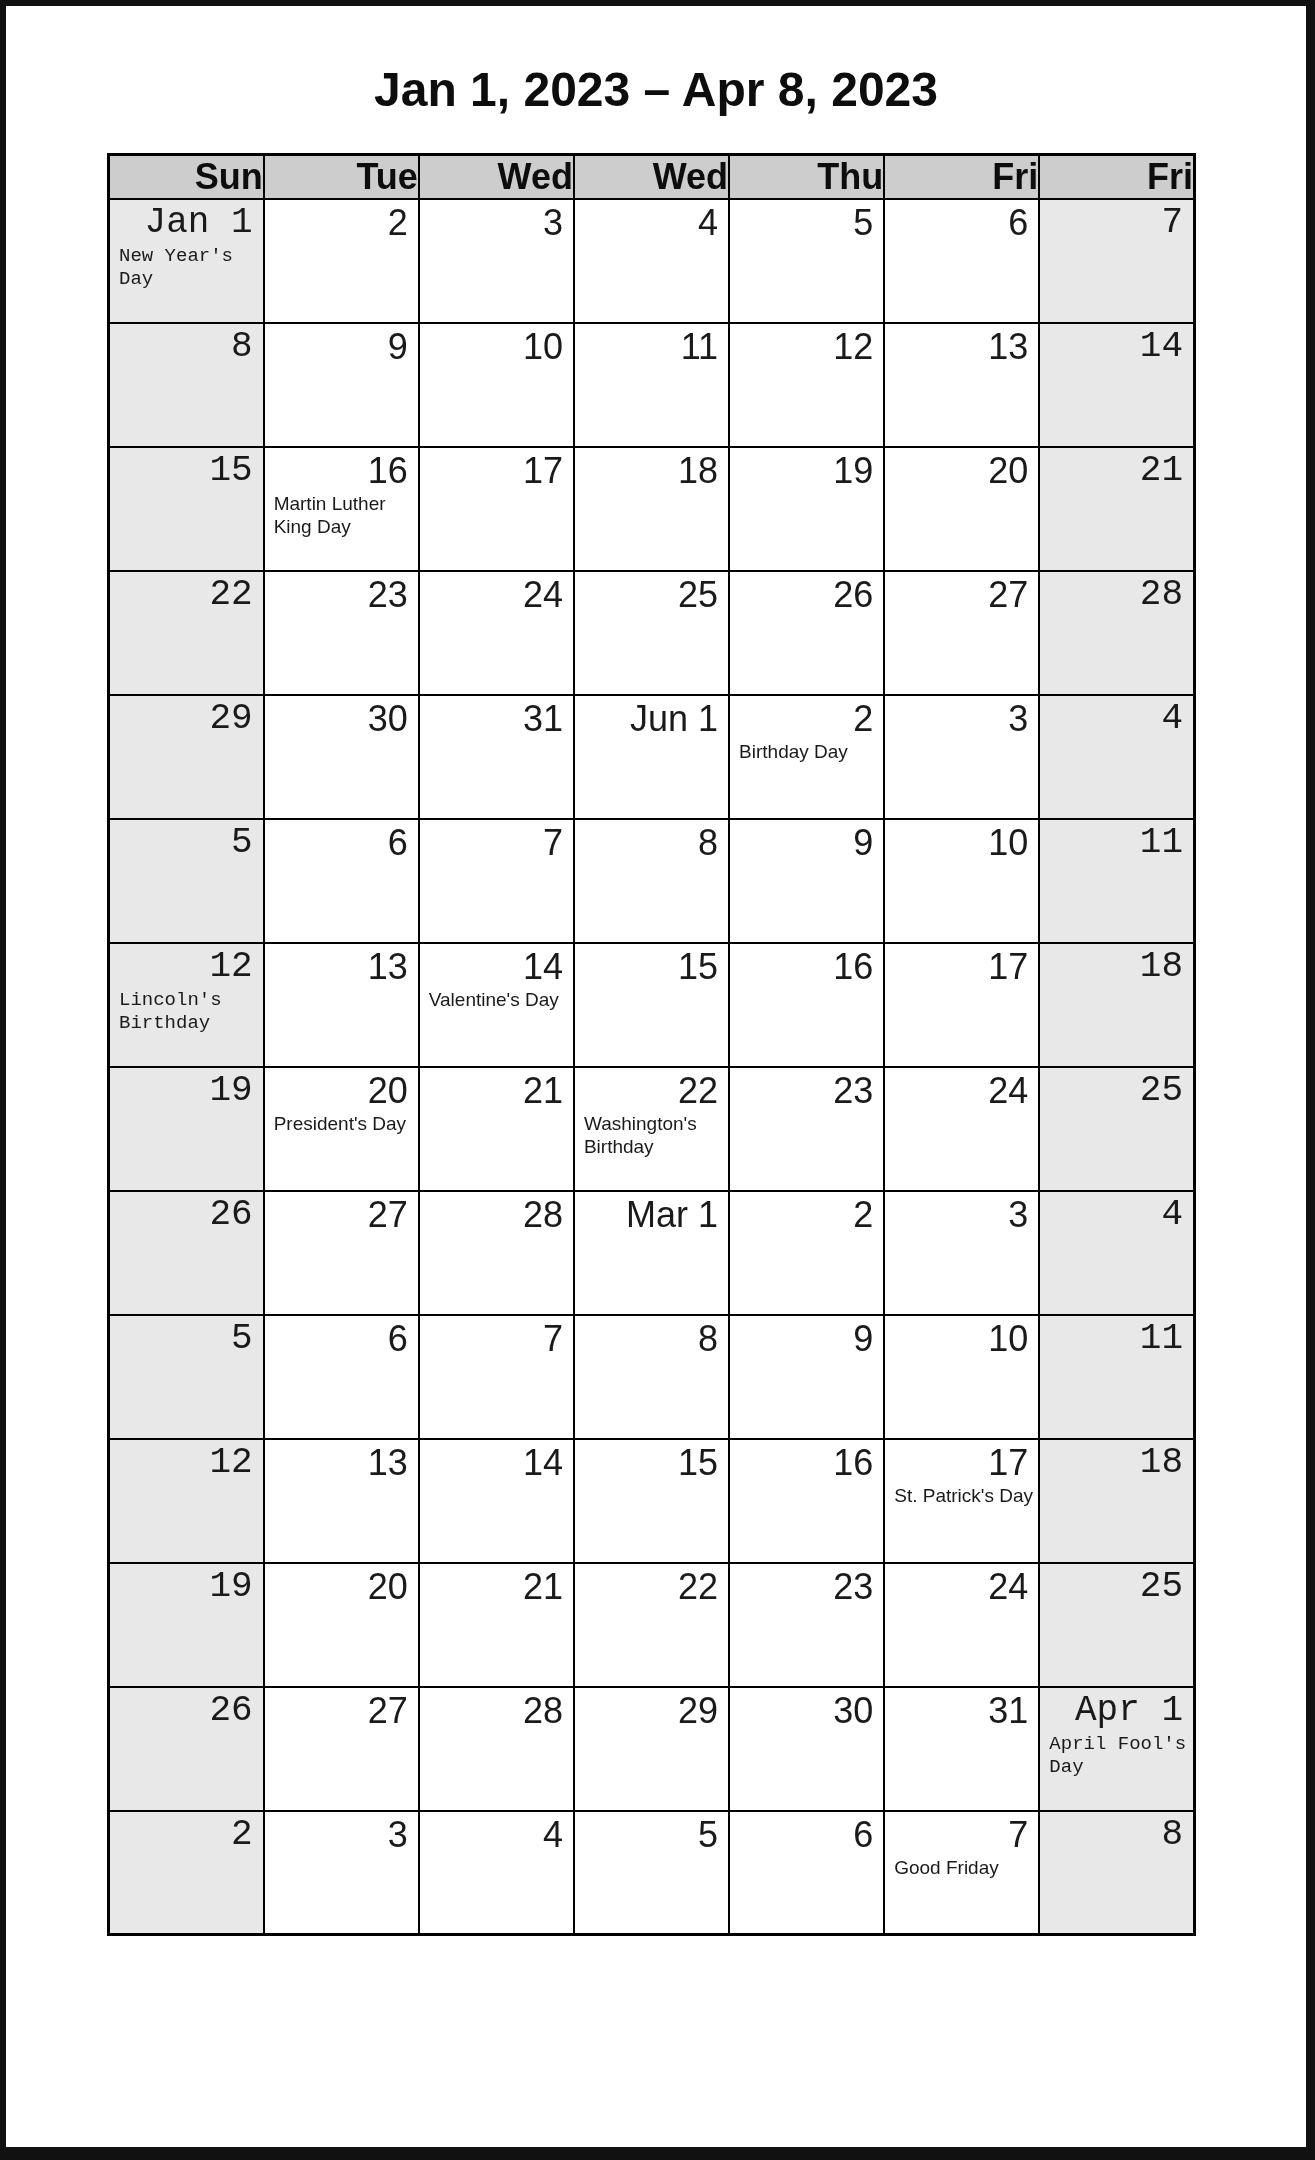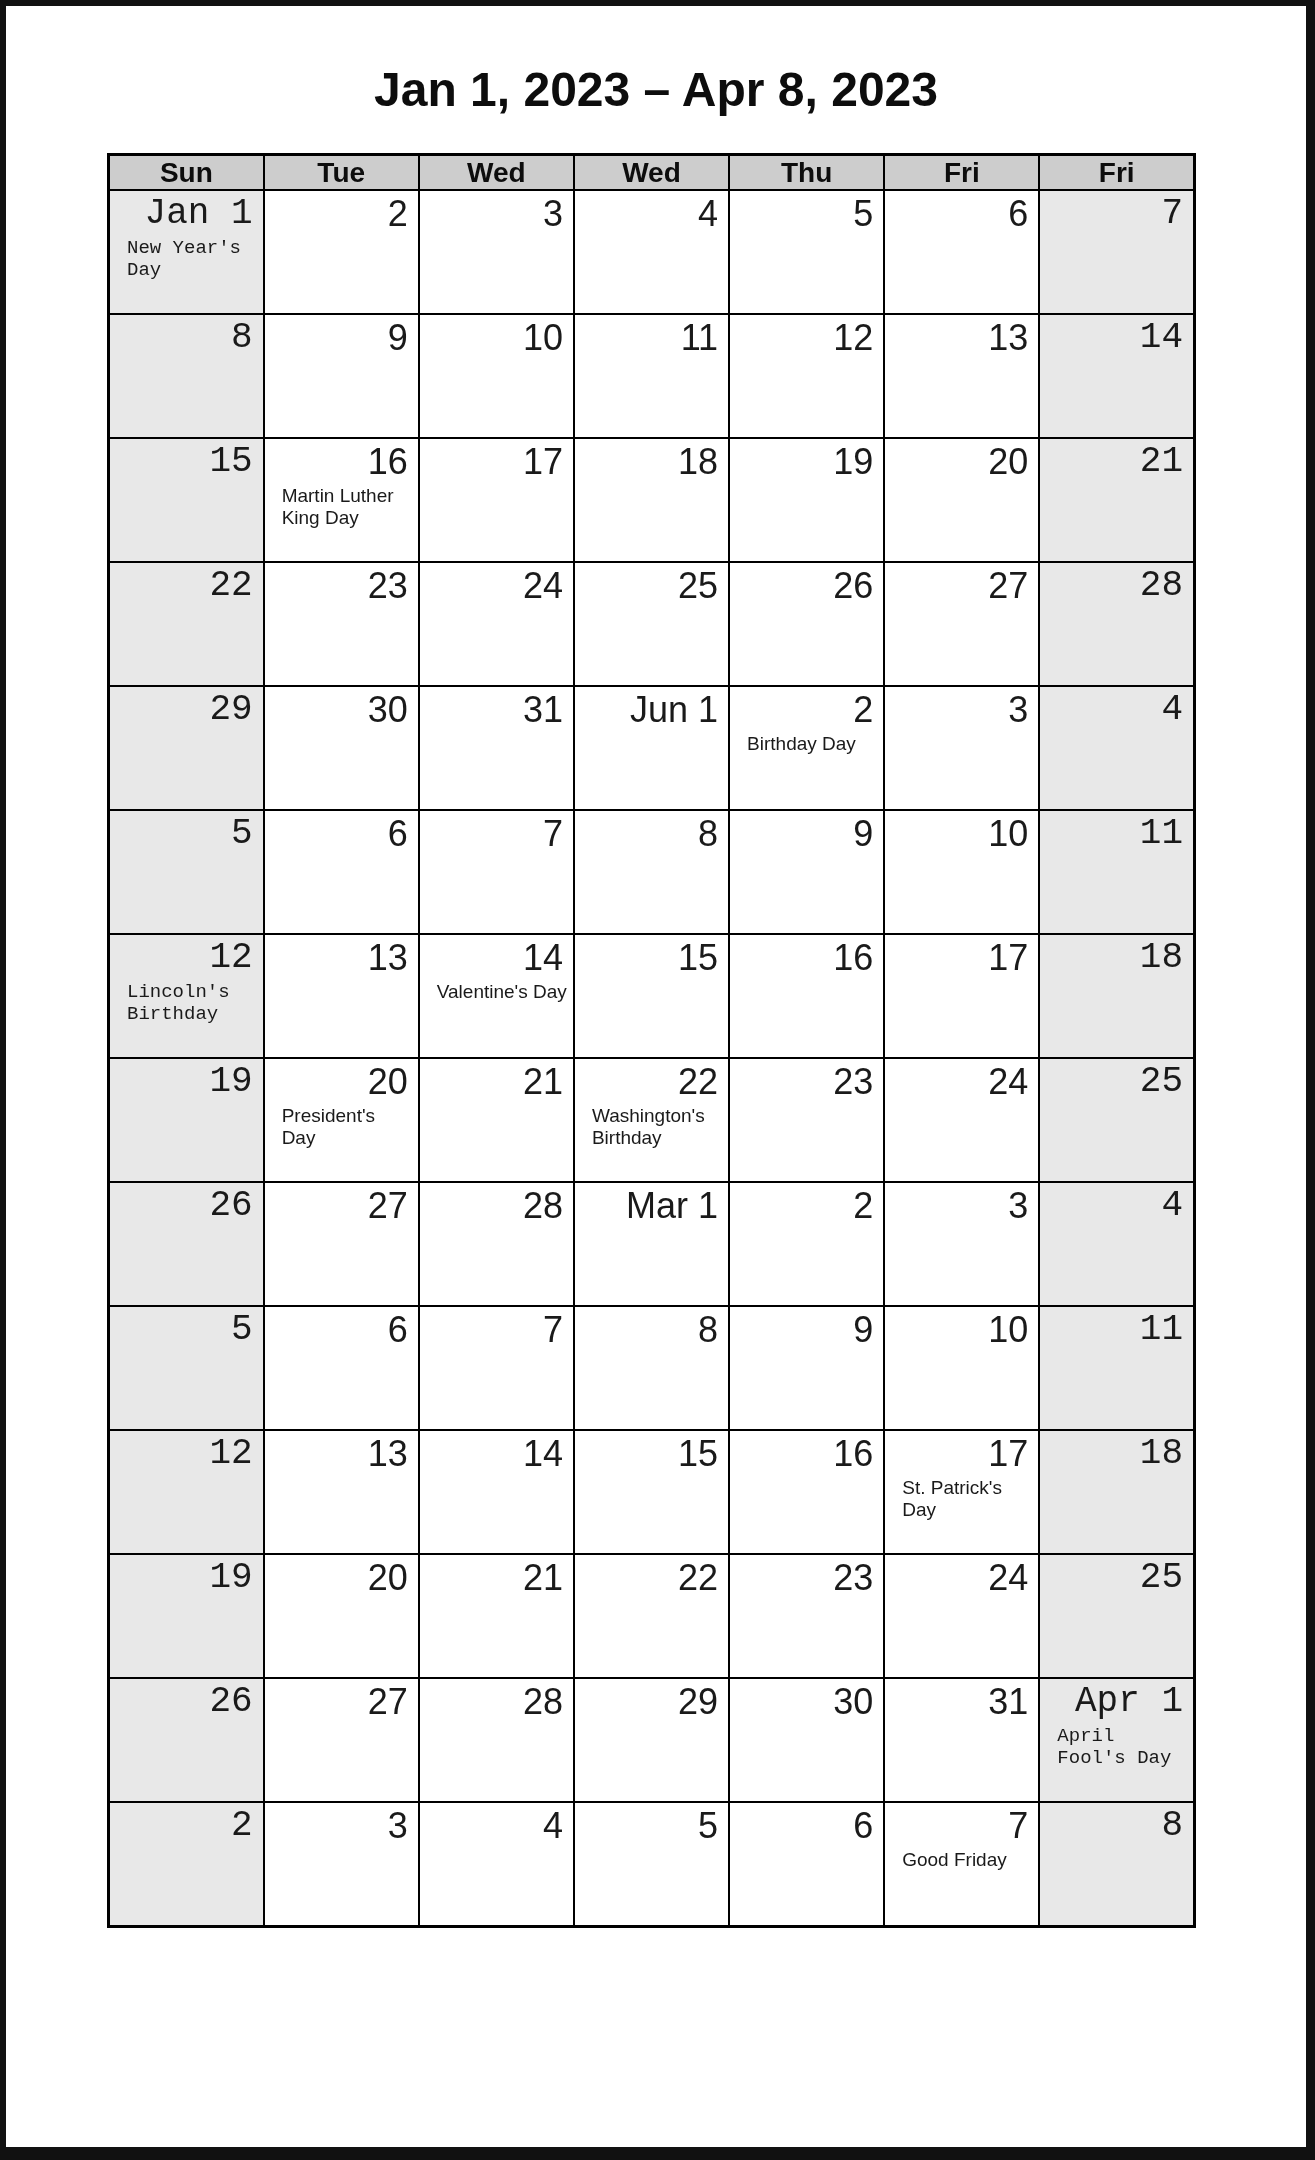--- a/index.html
+++ b/index.html
@@ -39,23 +39,23 @@
     border-collapse: collapse;
     table-layout: fixed;
     width: 1089px;
     margin: 36px 0 0 101px; 
     border: 3px solid var(--grid);
   }
   table.calendar th {
     background: var(--header-bg);
     border: 2px solid var(--grid);
     height: 36px;
-    font-size: 28px;
+    font-size: 36px;
     font-weight: bold;
-    text-align: center;
+    text-align: right;
     color: #0d0d0d;
     padding: 0;
   }
   table.calendar td {
     border: 2px solid var(--grid);
     height: 124px;
     vertical-align: top;
     padding: 0;
     background: #ffffff;
   }
@@ -67,21 +67,21 @@
     text-align: right;
     font-size: 36px;
     line-height: 1.12;
     padding: 3px 10px 0 0;
     white-space: nowrap;
   }
   .holiday {
     text-align: left;
     font-size: 19px;
     line-height: 1.18;
-    padding: 2px 4px 0 17px;
+    padding: 2px 4px 0 9px;
   }
 </style>
 </head>
 <body>
 
 <div class="page">
   <h1 class="title">Jan 1, 2023 – Apr 8, 2023</h1>
   <table class="calendar">
     <thead>
       <tr id="header-row">

